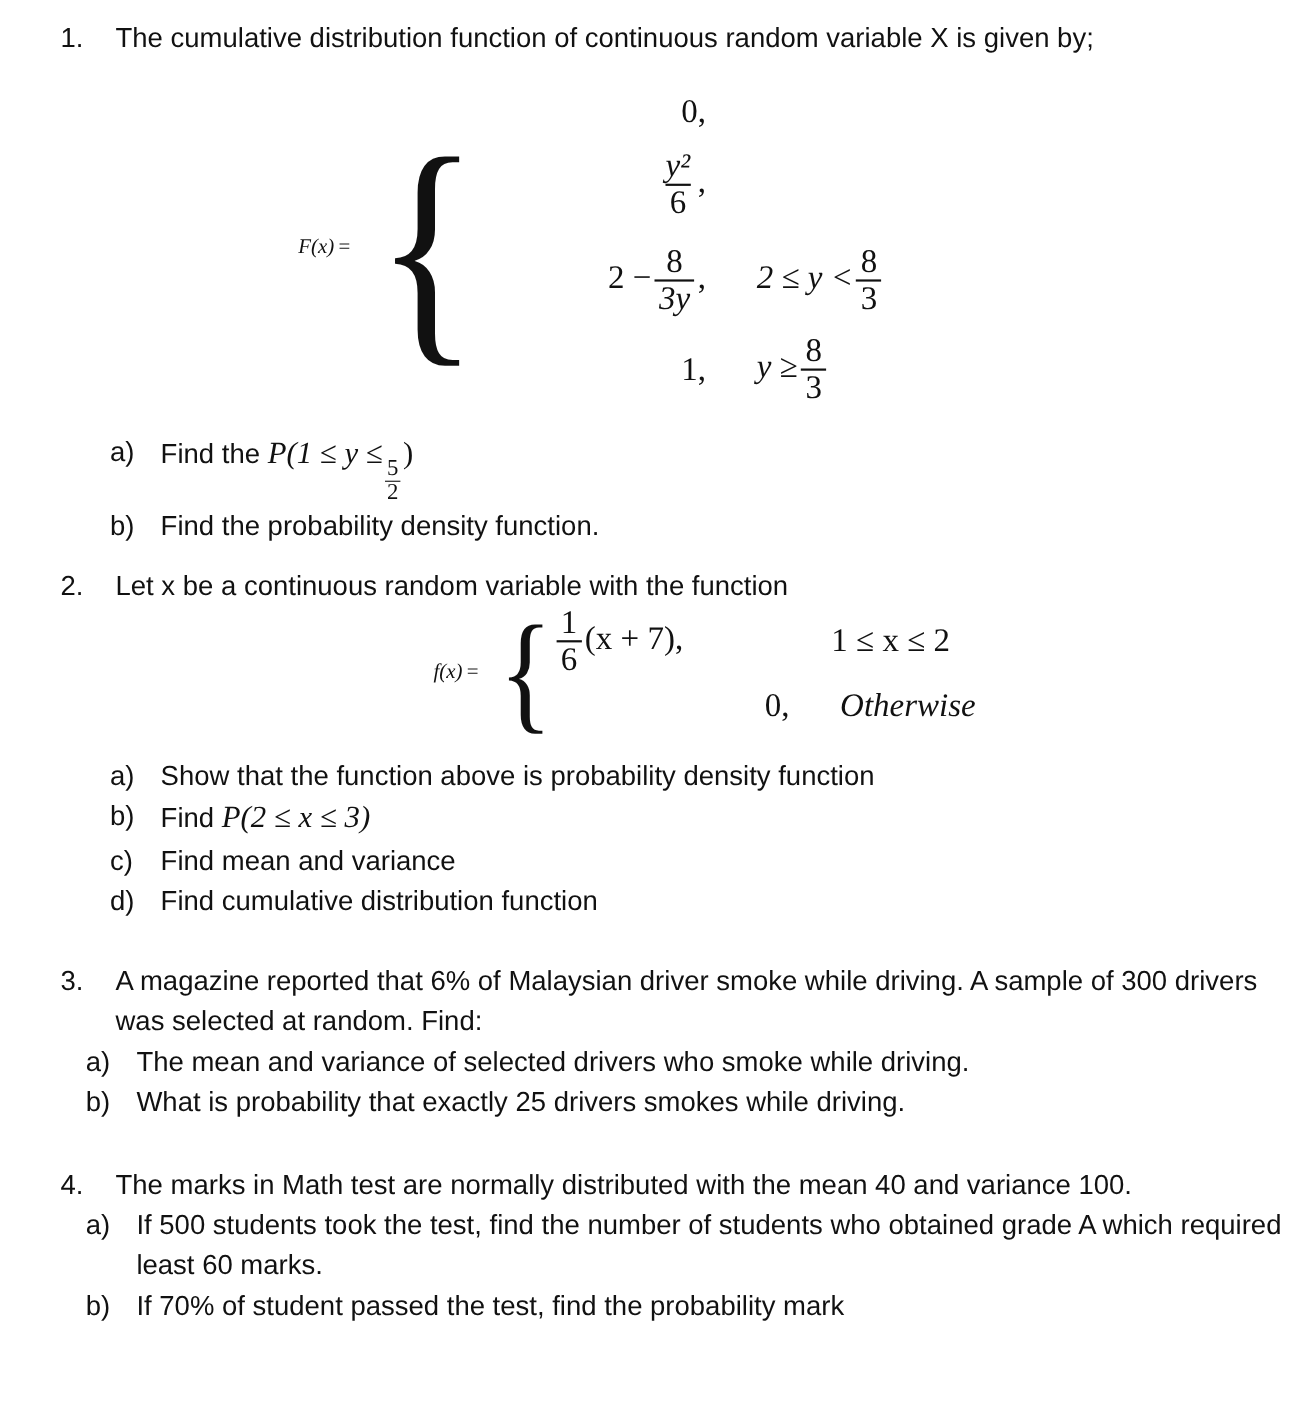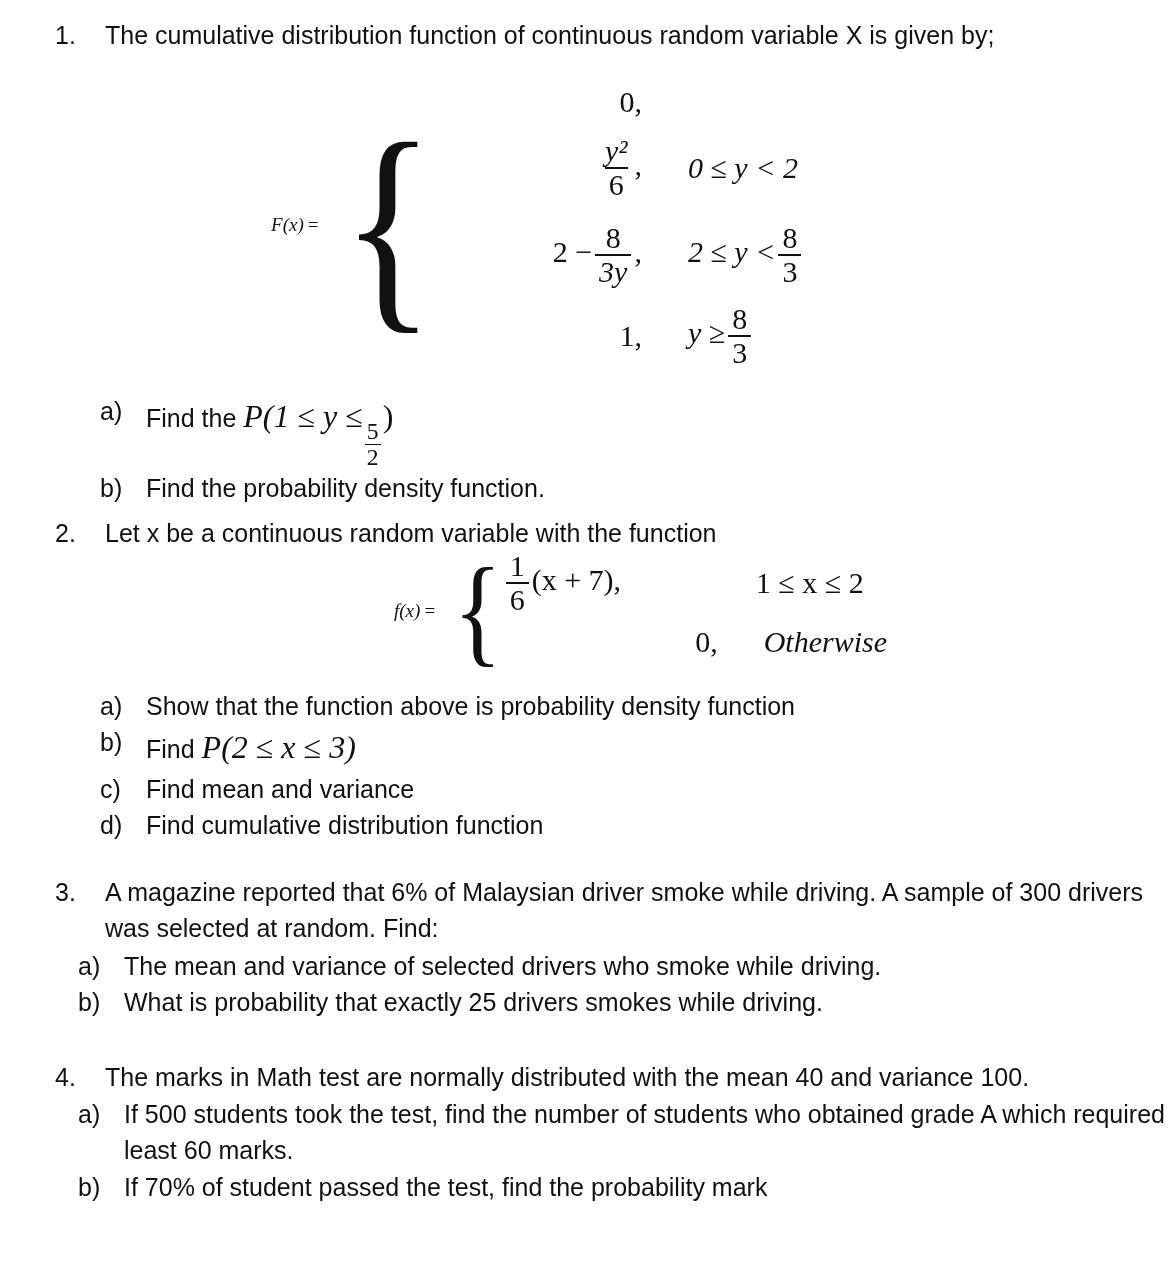--- a/index.html
+++ b/index.html
@@ -57,21 +57,21 @@
     padding-right: 25px;
   }
 
   .indent-a { padding-left: 100px; }   
   .indent-b { padding-left: 78px; }    
 
   
   .math {
     font-family: "Liberation Serif", serif;
     font-style: italic;
-    font-size: 32px;
+    font-size: 28px;
   }
   .mathup {
     font-family: "Liberation Serif", serif;
     font-style: normal;
     font-size: 27px;
   }
   .mi { font-style: italic; }
   .mn { font-style: normal; }
 
   
@@ -203,21 +203,20 @@
           <div class="case-val">0,</div>
         </div>
 
         <div class="case-row case-row-2">
           <div class="case-val">
             <span class="dfrac">
               <span class="num mi">y²</span>
               <span class="den mn">6</span>
             </span><span class="mn">,</span>
           </div>
-          <div class="case-cond math">0 ≤ y &lt; 2</div>
         </div>
 
         <div class="case-row case-row-3">
           <div class="case-val">
             <span class="mn">2 −</span><span class="dfrac">
               <span class="num mn">8</span>
               <span class="den mi">3y</span>
             </span><span class="mn">,</span>
           </div>
           <div class="case-cond math">

